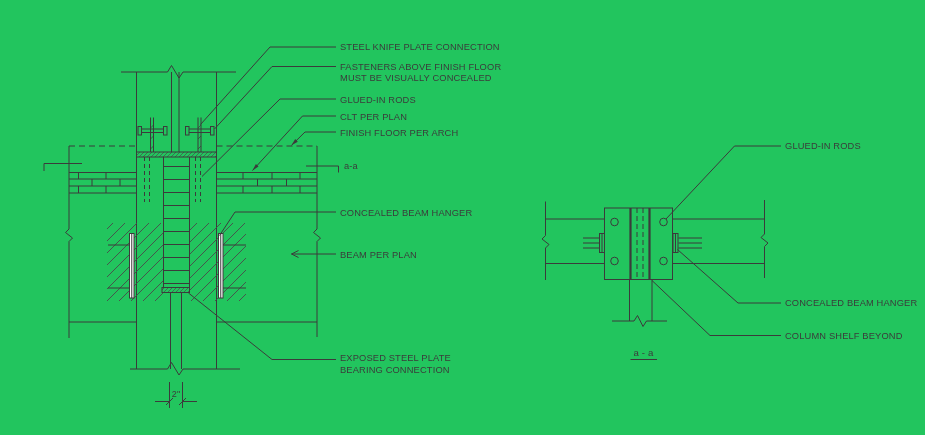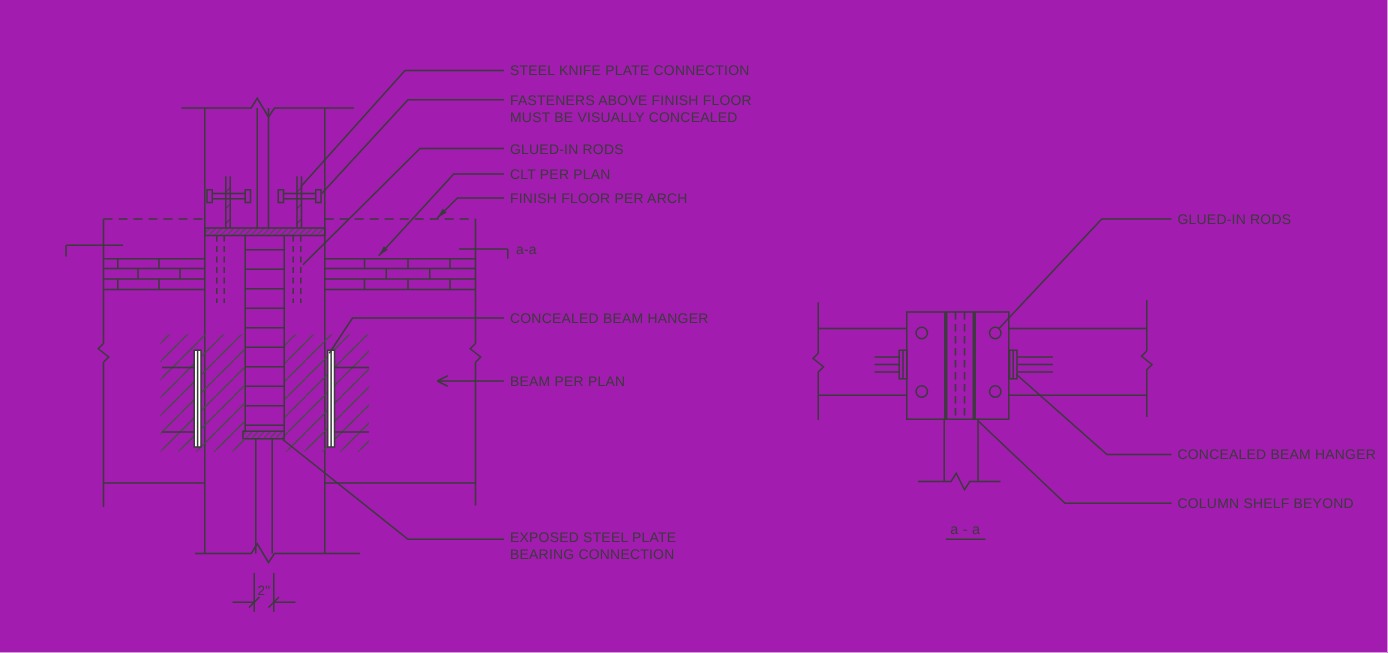--- a/index.html
+++ b/index.html
@@ -1,16 +1,16 @@
 <!DOCTYPE html>
 <html><head>
 <meta charset="utf-8">
 <style>
   html,body{margin:0;padding:0;background:#ffffff;}
-  .canvas{position:relative;width:925px;height:435px;background:#a21caf;overflow:hidden;
+  .canvas{position:relative;width:925px;height:435px;background:#22c55e;overflow:hidden;
           font-family:"Liberation Sans", sans-serif;}
   svg{position:absolute;left:0;top:0;}
   svg text{font-family:"Liberation Sans", sans-serif;font-size:9.3px;fill:#3b3b3b;letter-spacing:0.15px;}
   svg .ttl{font-size:9.6px;}
   svg .dim{font-size:9px;}
 </style>
 </head>
 <body>
 
 <div class="canvas">

